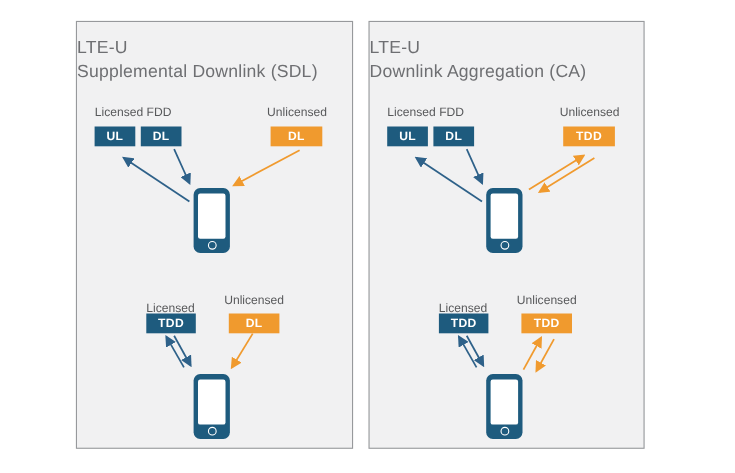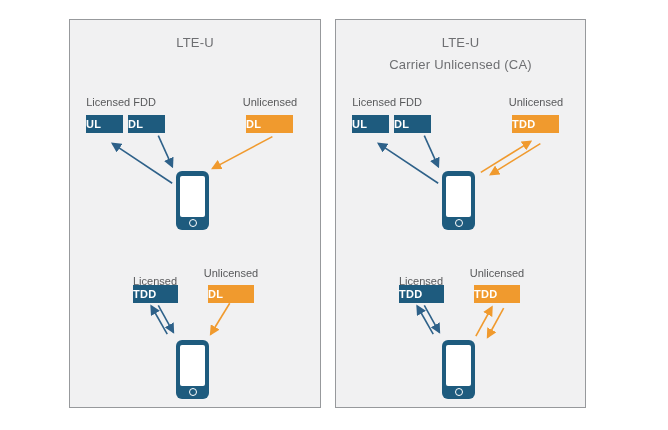--- a/index.html
+++ b/index.html
@@ -9,32 +9,32 @@
     font-family:"Liberation Sans", sans-serif;
   }
   .panel{
     position:absolute;top:19px;height:389px;box-sizing:border-box;
     background:var(--panel-bg);border:1px solid var(--panel-border);
   }
   #panel-left{left:69px;width:252px}
   #panel-right{left:335px;width:251px}
 
   .title-line{
-    position:absolute;left:0;width:100%;text-align:center;
-    color:var(--title-gray);font-size:13px;letter-spacing:.2px;
+    position:absolute;left:0;width:100%;text-align:left;
+    color:var(--title-gray);font-size:16px;letter-spacing:.2px;
   }
   .title-line.l1{top:15px}
   .title-line.l2{top:37px}
 
   .diagram-label{
     position:absolute;font-size:11px;color:var(--label-gray);
     text-align:center;white-space:nowrap;
   }
   .chan{
-    position:absolute;height:18px;line-height:18px;
+    position:absolute;height:18px;line-height:18px;text-align:center;
     color:#ffffff;font-weight:bold;font-size:11px;letter-spacing:.3px;
   }
   .chan.blue{background:var(--blue)}
   .chan.orange{background:var(--orange)}
 
   
   .lbl-lic-top{left:2px;top:76px;width:98px}
   .lbl-unl-top{left:158px;top:76px;width:84px}
   .box-ul{left:16px;top:95px;width:37px}
   .box-dl{left:58px;top:95px;width:37px}
@@ -66,20 +66,21 @@
   line.b{stroke:var(--blue-arrow);stroke-width:1.6}
   line.o{stroke:var(--orange);stroke-width:1.6}
   .head-b{fill:var(--blue-arrow)}
   .head-o{fill:var(--orange)}
 </style>
 </head>
 <body>
 
 <div class="panel" id="panel-left">
   <div class="title-line l1">LTE-U</div>
+  <div class="title-line l2">Supplemental Downlink (SDL)</div>
 
   <div class="diagram-label lbl-lic-top">Licensed FDD</div>
   <div class="diagram-label lbl-unl-top">Unlicensed</div>
   <div class="chan blue box-ul">UL</div>
   <div class="chan blue box-dl">DL</div>
   <div class="chan orange box-unl-top">DL</div>
   <div class="phone phone-top">
     <div class="screen"></div>
     <div class="home"></div>
   </div>
@@ -108,21 +109,21 @@
     <line class="o" x1="204" y1="117" x2="144" y2="149" marker-end="url(#moL)"></line>
 
     <line class="b" x1="98" y1="316" x2="82" y2="288" marker-end="url(#mbL)"></line>
     <line class="b" x1="89" y1="287" x2="104" y2="314" marker-end="url(#mbL)"></line>
     <line class="o" x1="161" y1="285" x2="142" y2="316" marker-end="url(#moL)"></line>
   </svg>
 </div>
 
 <div class="panel" id="panel-right">
   <div class="title-line l1">LTE-U</div>
-  <div class="title-line l2">Carrier Unlicensed (CA)</div>
+  <div class="title-line l2">Downlink Aggregation (CA)</div>
 
   <div class="diagram-label lbl-lic-top">Licensed FDD</div>
   <div class="diagram-label lbl-unl-top">Unlicensed</div>
   <div class="chan blue box-ul">UL</div>
   <div class="chan blue box-dl">DL</div>
   <div class="chan orange box-unl-top">TDD</div>
   <div class="phone phone-top">
     <div class="screen"></div>
     <div class="home"></div>
   </div>

